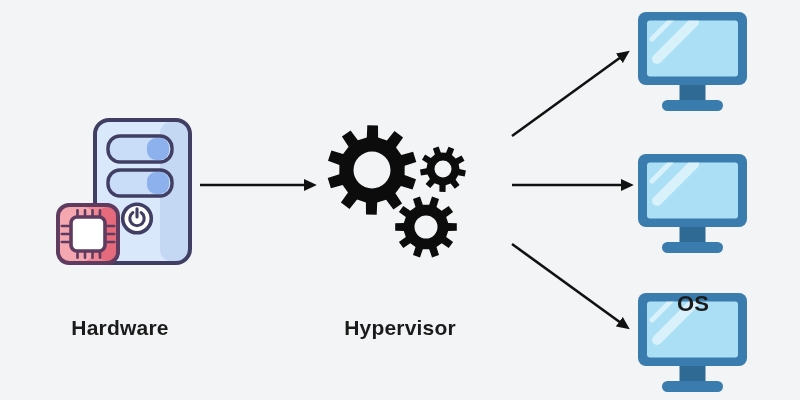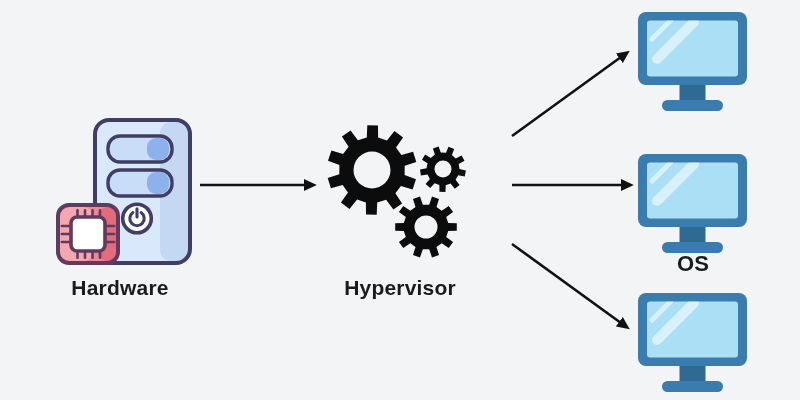--- a/index.html
+++ b/index.html
@@ -12,20 +12,21 @@
   }
   #scene{position:absolute;left:0;top:0;}
   .node-label{
     position:absolute;
     transform:translateX(-50%);
     font-weight:700;
     font-size:21px;
     color:#1b1b1b;
     white-space:nowrap;
     letter-spacing:.2px;
+    margin-top:40px;
   }
   #hardware-label{left:120px;top:276px;}
   #hypervisor-label{left:400px;top:276px;}
   #os-label{left:693px;top:251px;font-size:22px;}
 </style>
 </head>
 <body>
 
 <div id="canvas">
 

